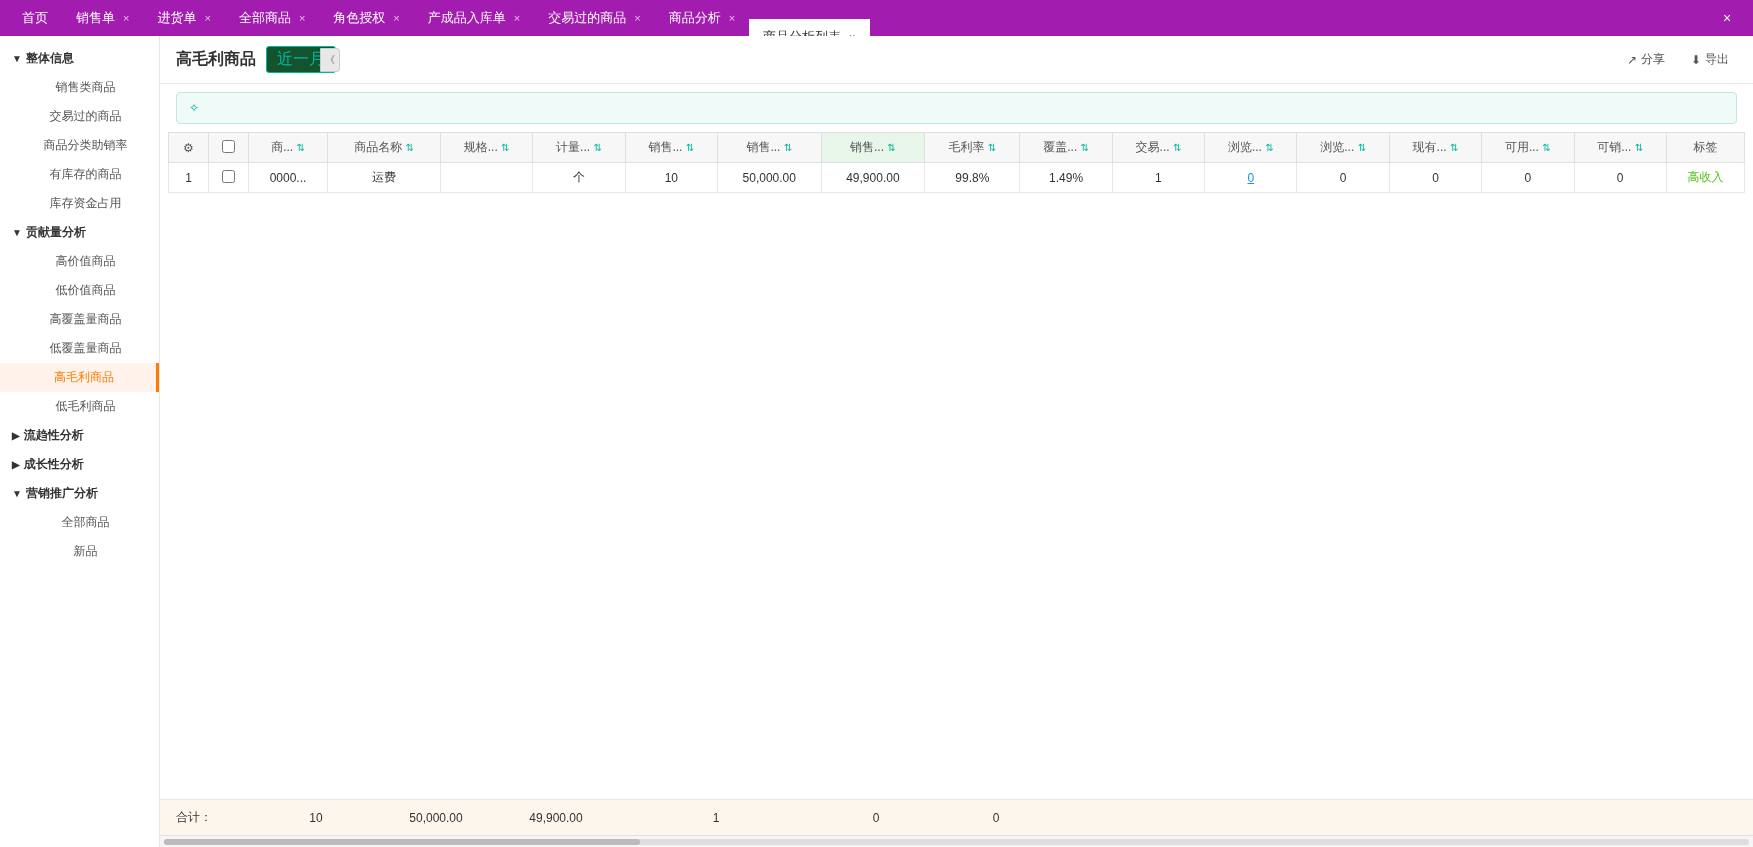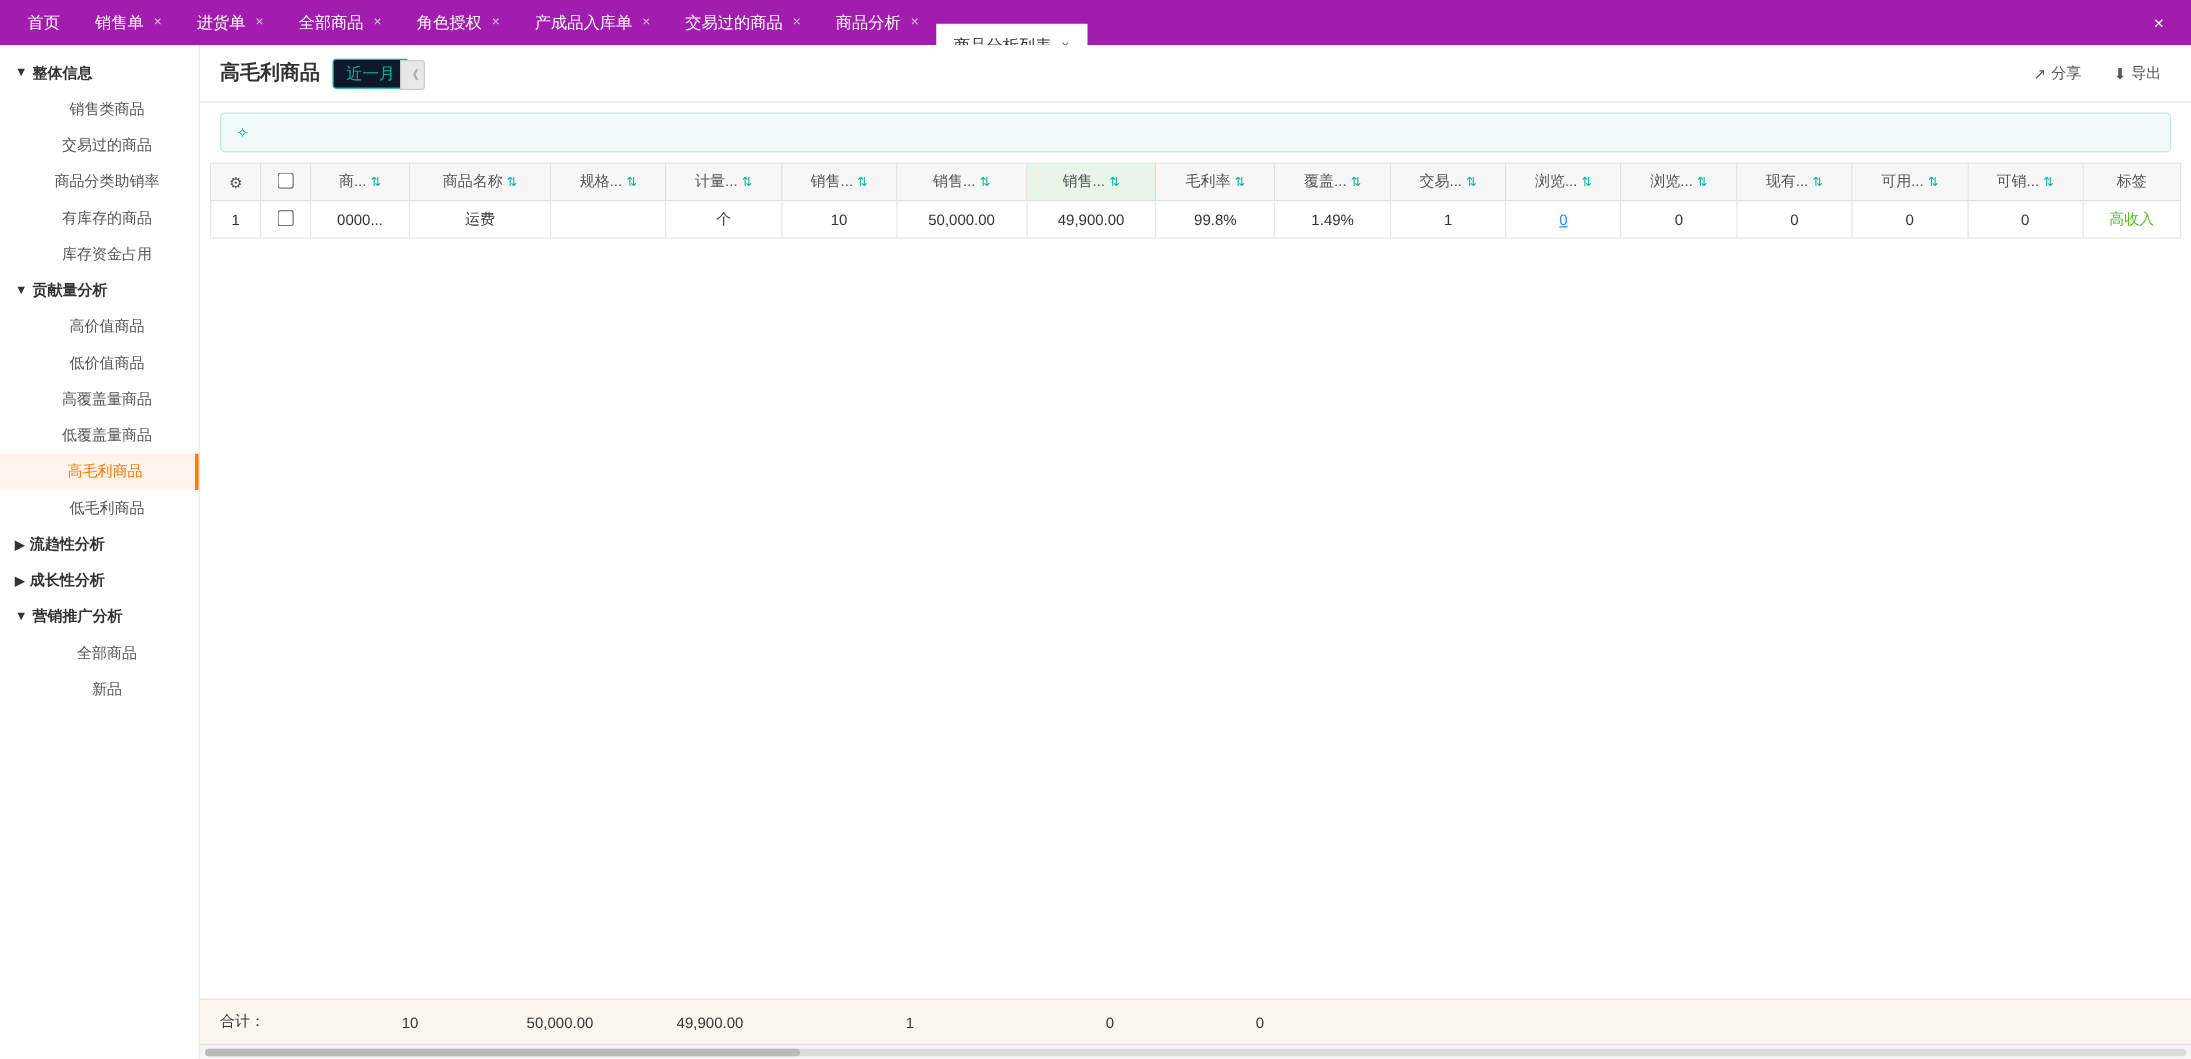--- a/index.html
+++ b/index.html
@@ -108,27 +108,27 @@
       gap: 10px;
       border-bottom: 1px solid #e8e8e8;
       background: #fff;
     }
     .content-title {
       font-size: 16px;
       font-weight: bold;
       color: #333;
     }
     .filter-btn {
-      background: #0f172a;
+      background: #14532d;
       border: 1px solid #00b8a0;
       color: #00b8a0;
       padding: 2px 10px;
       border-radius: 3px;
       cursor: pointer;
-      font-size: 13px;
+      font-size: 16px;
     }
     .search-box {
       display: flex;
       align-items: center;
       border: 1px solid #ddd;
       border-radius: 3px;
       padding: 3px 8px;
       gap: 6px;
       flex: 1;
       max-width: 320px;
@@ -226,21 +226,21 @@
     .underline { text-decoration: underline; color: #1890ff; cursor: pointer; }
 
     
     .footer-total {
       display: flex;
       align-items: center;
       background: #fdf6ec;
       border-top: 1px solid #e8e8e8;
       padding: 8px 16px;
       font-size: 12px;
-      gap: 12px;
+      gap: 0;
       min-height: 36px;
     }
     .footer-label { color: #333; min-width: 80px; }
     .footer-cells {
       display: flex;
       flex: 1;
       gap: 0;
     }
     .footer-cell {
       text-align: center;

